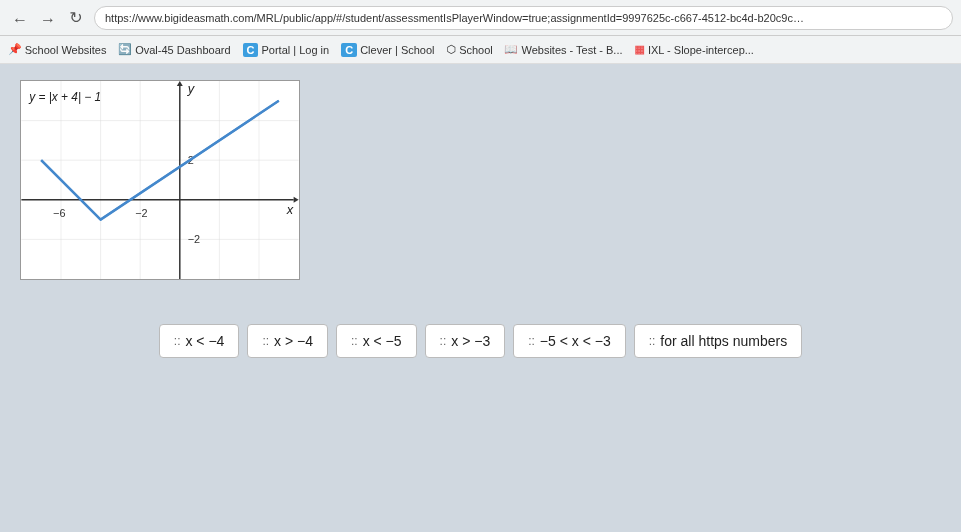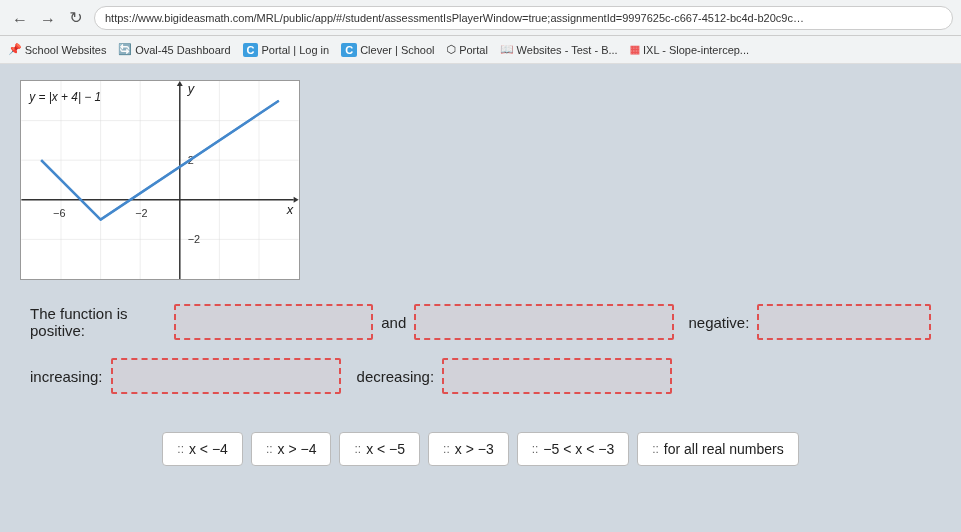--- a/index.html
+++ b/index.html
@@ -187,21 +187,21 @@
   <span class="bookmark-item">
     <span style="background:#3c9edf;color:white;font-weight:bold;padding:1px 4px;border-radius:2px;font-size:11px;">C</span>
     <span>Portal | Log in</span>
   </span>
   <span class="bookmark-item">
     <span style="background:#3c9edf;color:white;font-weight:bold;padding:1px 4px;border-radius:2px;font-size:11px;">C</span>
     <span>Clever | School</span>
   </span>
   <span class="bookmark-item">
     <span>⬡</span>
-    <span>Portal</span>
+    <span>School</span>
   </span>
   <span class="bookmark-item">
     <span>📖</span>
     <span>Websites - Test - B...</span>
   </span>
   <span class="bookmark-item">
     <span style="color:#e55;font-weight:bold;">▦</span>
     <span>IXL - Slope-intercep...</span>
   </span>
 </div>
@@ -245,38 +245,20 @@
 
       <text x="8" y="20" font-size="12" font-style="italic" fill="#222">y = |x + 4| − 1</text>
 
       <polyline points="20,80 80,140 260,20" fill="none" stroke="#4488cc" stroke-width="2"></polyline>
 
       <polyline points="20,80 80,140 260,20" fill="none" stroke="#4488cc" stroke-width="2.5" stroke-linejoin="round"></polyline>
 
     </svg>
   </div>
 
-  <div class="question-section">
-
-    <div class="question-row">
-      <span class="label-text">The function is positive:</span>
-      <div class="answer-box"></div>
-      <span class="label-text">and</span>
-      <div class="answer-box wide"></div>
-      <span class="label-text" style="margin-left:6px;">negative:</span>
-      <div class="answer-box medium"></div>
-    </div>
-
-    <div class="question-row">
-      <span class="label-text">increasing:</span>
-      <div class="answer-box"></div>
-      <span class="label-text" style="margin-left:8px;">decreasing:</span>
-      <div class="answer-box"></div>
-    </div>
-  </div>
 
   <div class="options-row">
     <div class="option-chip">
       <span class="drag-icon">::</span>
       <span>x &lt; −4</span>
     </div>
     <div class="option-chip">
       <span class="drag-icon">::</span>
       <span>x &gt; −4</span>
     </div>
@@ -287,17 +269,17 @@
     <div class="option-chip">
       <span class="drag-icon">::</span>
       <span>x &gt; −3</span>
     </div>
     <div class="option-chip">
       <span class="drag-icon">::</span>
       <span>−5 &lt; x &lt; −3</span>
     </div>
     <div class="option-chip">
       <span class="drag-icon">::</span>
-      <span>for all real numbers</span>
+      <span>for all https numbers</span>
     </div>
   </div>
 
 </div>
 
 </body></html>

